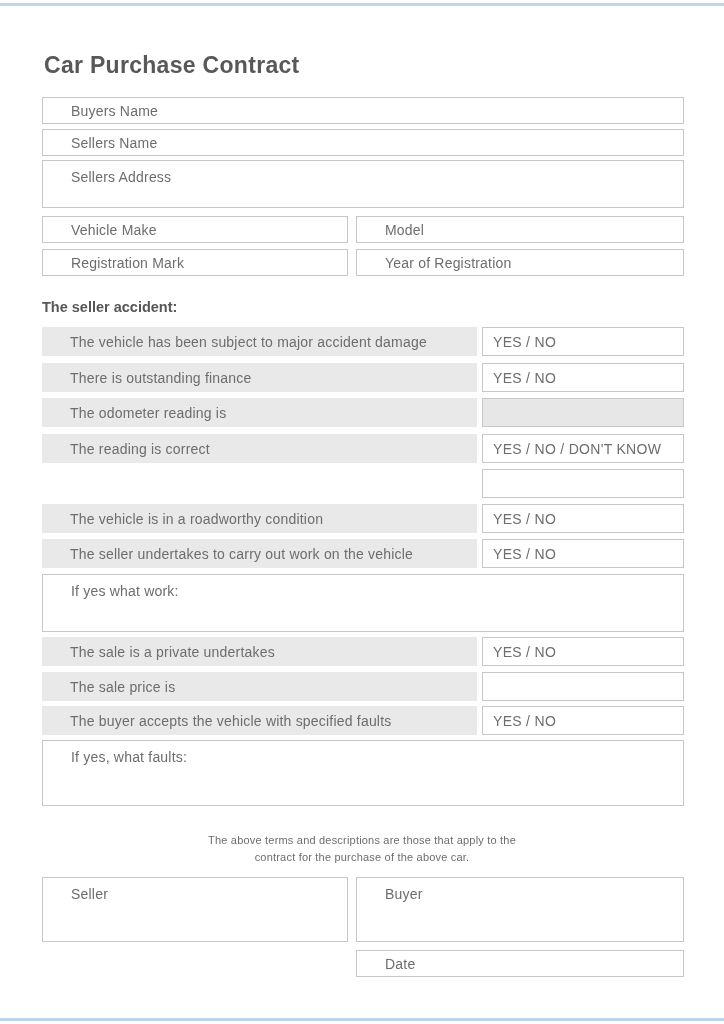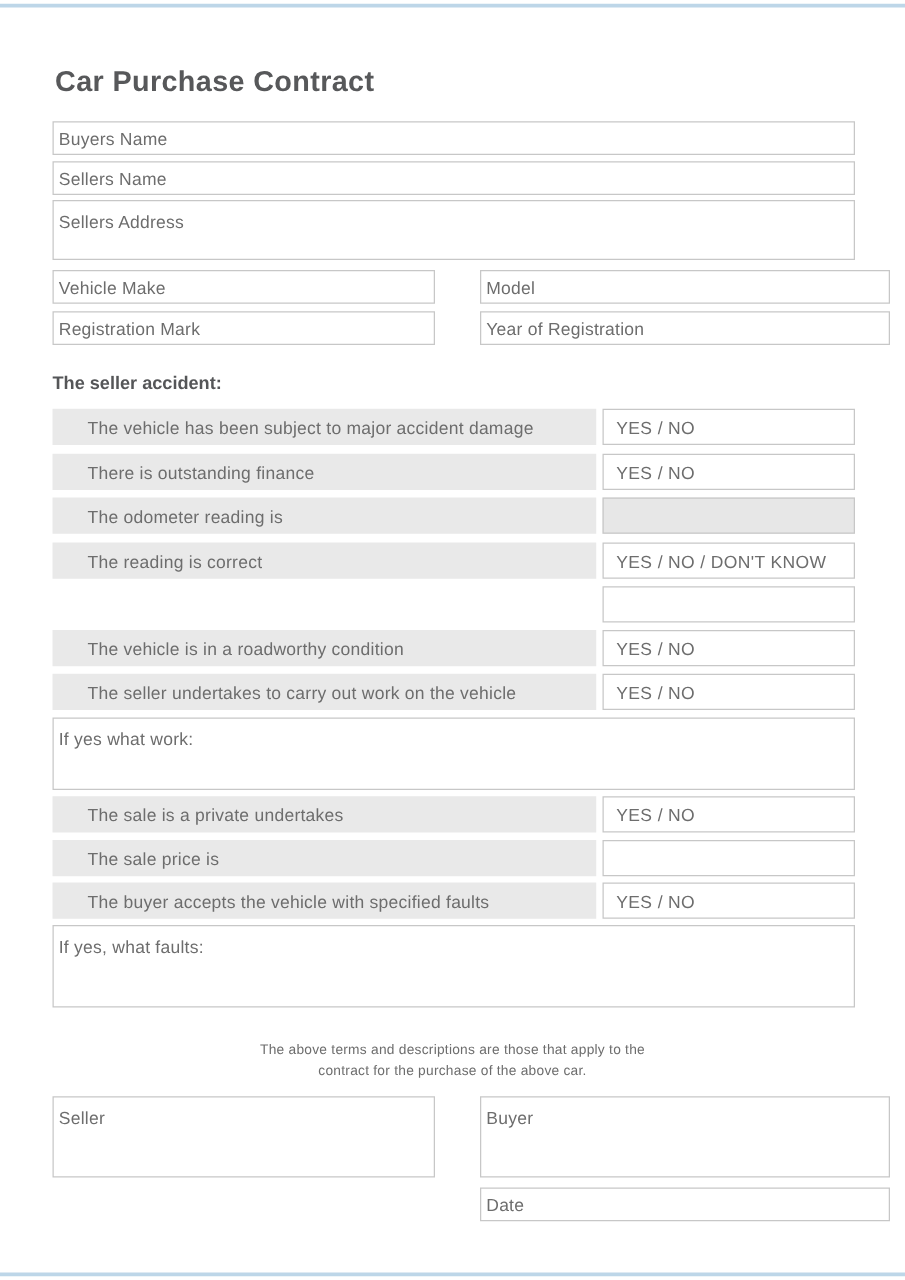--- a/index.html
+++ b/index.html
@@ -42,30 +42,30 @@
   }
   .box {
     position: absolute;
     box-sizing: border-box;
     background: #ffffff;
     border: 1px solid #c7c7c7;
     color: #6d6d6d;
     font-size: 14px;
     display: flex;
     align-items: center;
-    padding: 0 4px;
+    padding: 0 28px;
     letter-spacing: 0.2px;
   }
   .box.tall {
     align-items: flex-start;
     padding-top: 8px;
   }
   .full  { left: 42px;  width: 642px; }
   .colL  { left: 42px;  width: 306px; }
-  .colR  { left: 356px; width: 328px; margin-left: 28px; }
+  .colR  { left: 356px; width: 328px; }
   .h27   { height: 27px; }
   .strip {
     position: absolute;
     left: 42px;
     width: 435px;
     height: 29px;
     box-sizing: border-box;
     background: #e9e9e9;
     color: #6d6d6d;
     font-size: 14px;

